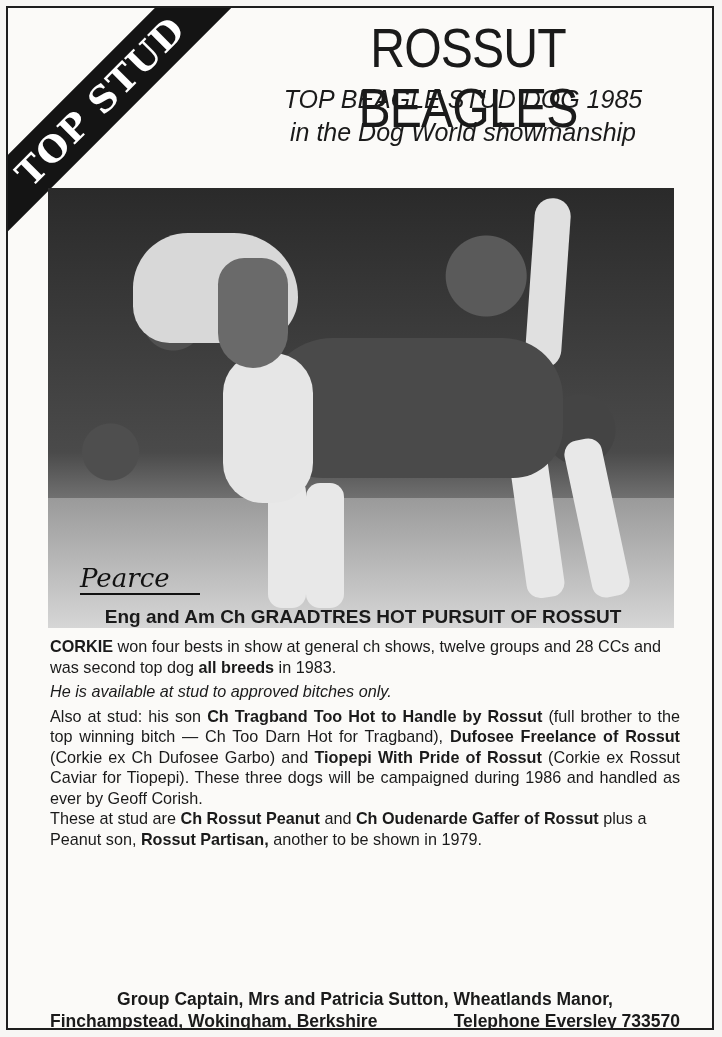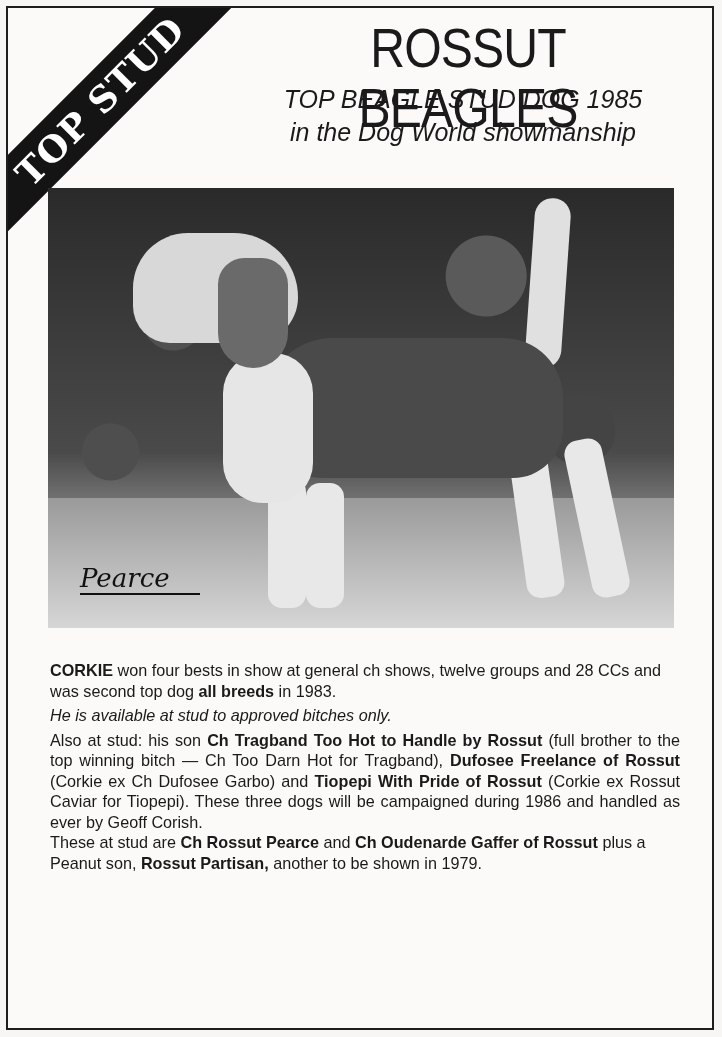--- a/index.html
+++ b/index.html
@@ -42,21 +42,21 @@
               background: #e0e0e0; border-radius: 18px; transform: rotate(4deg); }
   .leg { position: absolute; width: 38px; background: #e8e8e8; border-radius: 14px; }
   .l1 { left: 220px; top: 290px; height: 130px; }
   .l2 { left: 258px; top: 295px; height: 125px; }
   .l3 { left: 470px; top: 260px; height: 150px; transform: rotate(-8deg); }
   .l4 { left: 530px; top: 250px; height: 160px; transform: rotate(-12deg); }
   .sig { position: absolute; left: 32px; top: 375px; font-family: "DejaVu Serif", serif;
          font-style: italic; font-size: 26px; color: #111; border-bottom: 2px solid #111; padding-right: 30px; }
   .headline { position: absolute; left: 40px; top: 598px; width: 630px; text-align: center;
               font-size: 19px; font-weight: bold; }
-  .body { position: absolute; left: 42px; top: 652px; width: 630px; font-size: 16.2px; line-height: 20.5px; }
+  .body { position: absolute; left: 42px; top: 628px; width: 630px; font-size: 16.2px; line-height: 20.5px; }
   .body p { margin: 0; }
   .body p.gap { margin-top: 4px; }
   .body b { font-weight: bold; }
   .body i { }
   .just { text-align: justify; }
   .footer { position: absolute; left: 42px; top: 980px; width: 630px; font-size: 17.5px; font-weight: bold; line-height: 22px; }
   .f1 { text-align: center; }
   .f2 { display: flex; justify-content: space-between; }
 </style>
 </head>
@@ -79,27 +79,35 @@
     <div class="leg l4"></div>
     <div class="dog-body"></div>
     <div class="leg l1"></div>
     <div class="leg l2"></div>
     <div class="dog-chest"></div>
     <div class="dog-head"></div>
     <div class="dog-ear"></div>
     <div class="sig">Pearce</div>
   </div>
 
+  <div class="headline">Eng and Am Ch GRAADTRES HOT PURSUIT OF ROSSUT</div>
 
   <div class="body">
     <p>
       <b>CORKIE</b><span> won four bests in show at general ch shows, twelve groups and 28 CCs and was second top dog </span><b>all breeds</b><span> in 1983.</span>
     </p>
     <p class="gap"><i>He is available at stud to approved bitches only.</i></p>
     <p class="gap just">
       <span>Also at stud: his son </span><b>Ch Tragband Too Hot to Handle by Rossut</b><span> (full brother to the top winning bitch — Ch Too Darn Hot for Tragband), </span><b>Dufosee Freelance of Rossut</b><span> (Corkie ex Ch Dufosee Garbo) and </span><b>Tiopepi With Pride of Rossut</b><span> (Corkie ex Rossut Caviar for Tiopepi). These three dogs will be campaigned during 1986 and handled as ever by Geoff Corish.</span>
     </p>
     <p>
-      <span>These at stud are </span><b>Ch Rossut Pearce</b><span> and </span><b>Ch Oudenarde Gaffer of Rossut</b><span> plus a Peanut son, </span><b>Rossut Partisan,</b><span> another to be shown in 1979.</span>
+      <span>These at stud are </span><b>Ch Rossut Peanut</b><span> and </span><b>Ch Oudenarde Gaffer of Rossut</b><span> plus a Peanut son, </span><b>Rossut Partisan,</b><span> another to be shown in 1979.</span>
     </p>
   </div>
 
+  <div class="footer">
+    <div class="f1">Group Captain, Mrs and Patricia Sutton, Wheatlands Manor,</div>
+    <div class="f2">
+      <span>Finchampstead, Wokingham, Berkshire</span>
+      <span>Telephone Eversley 733570</span>
+    </div>
+  </div>
 </div>
 
 </body></html>

